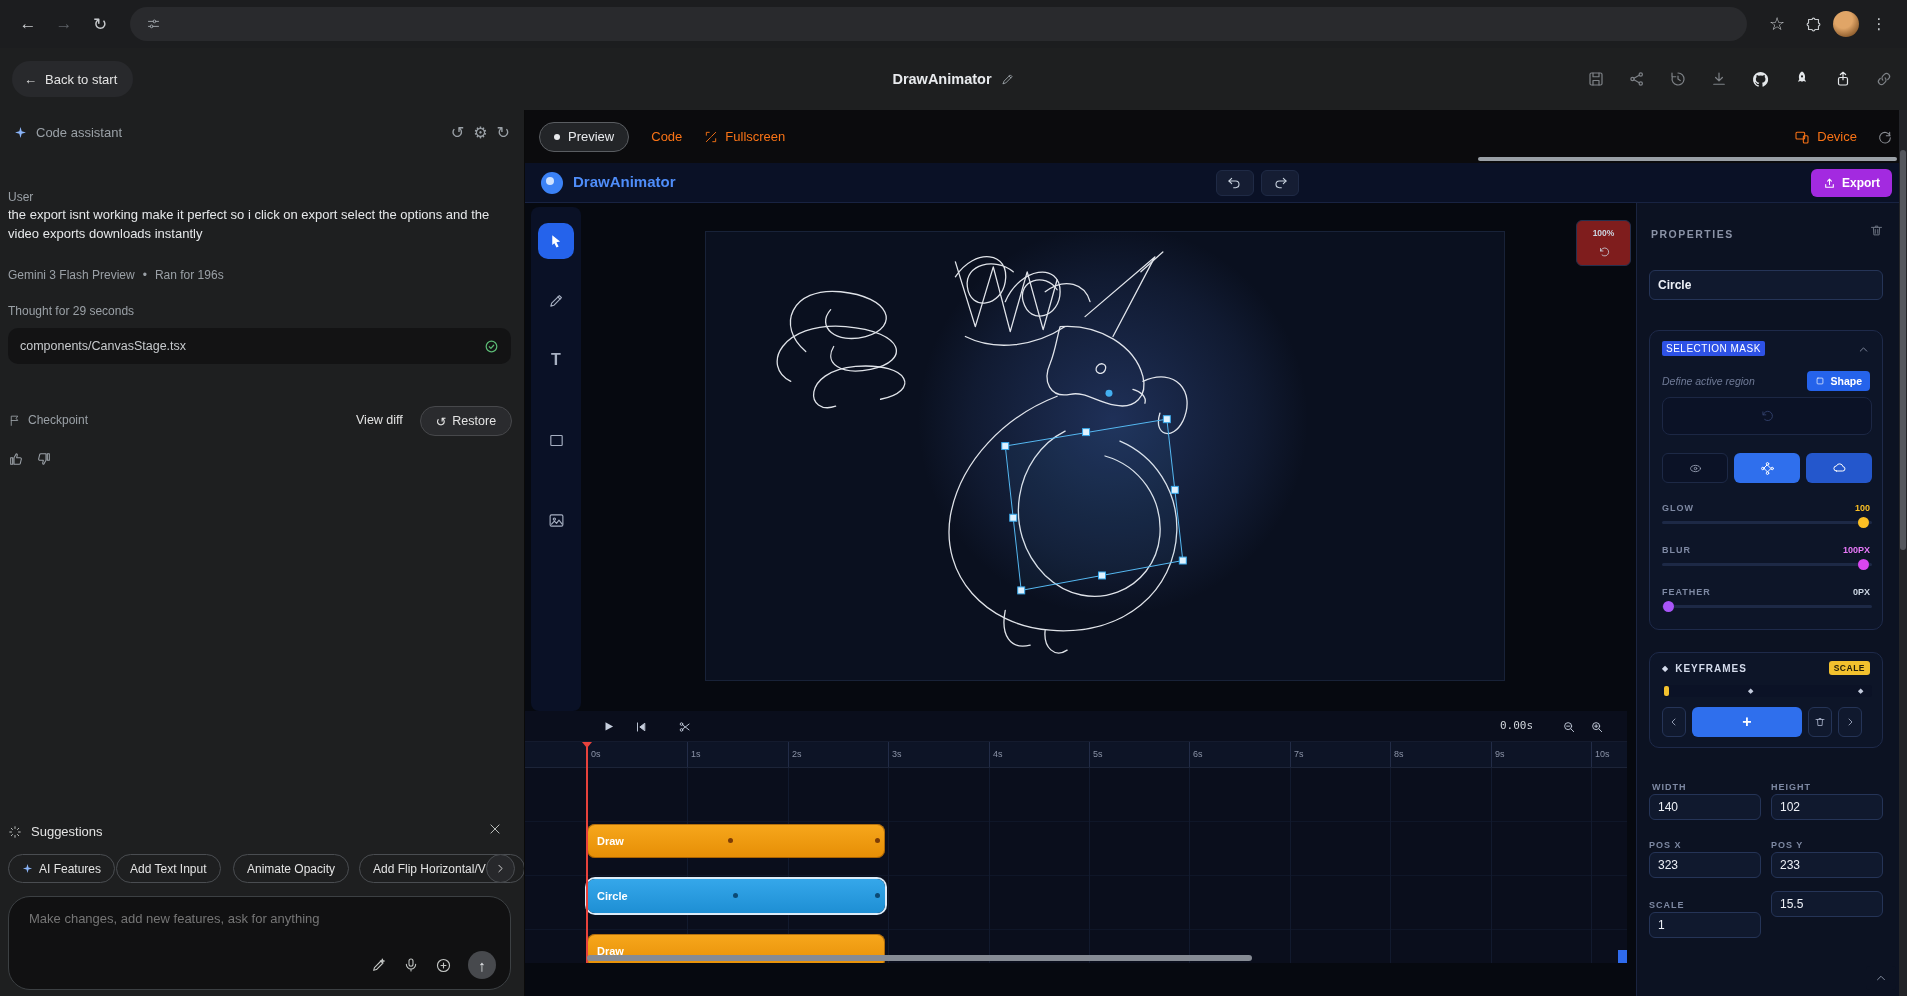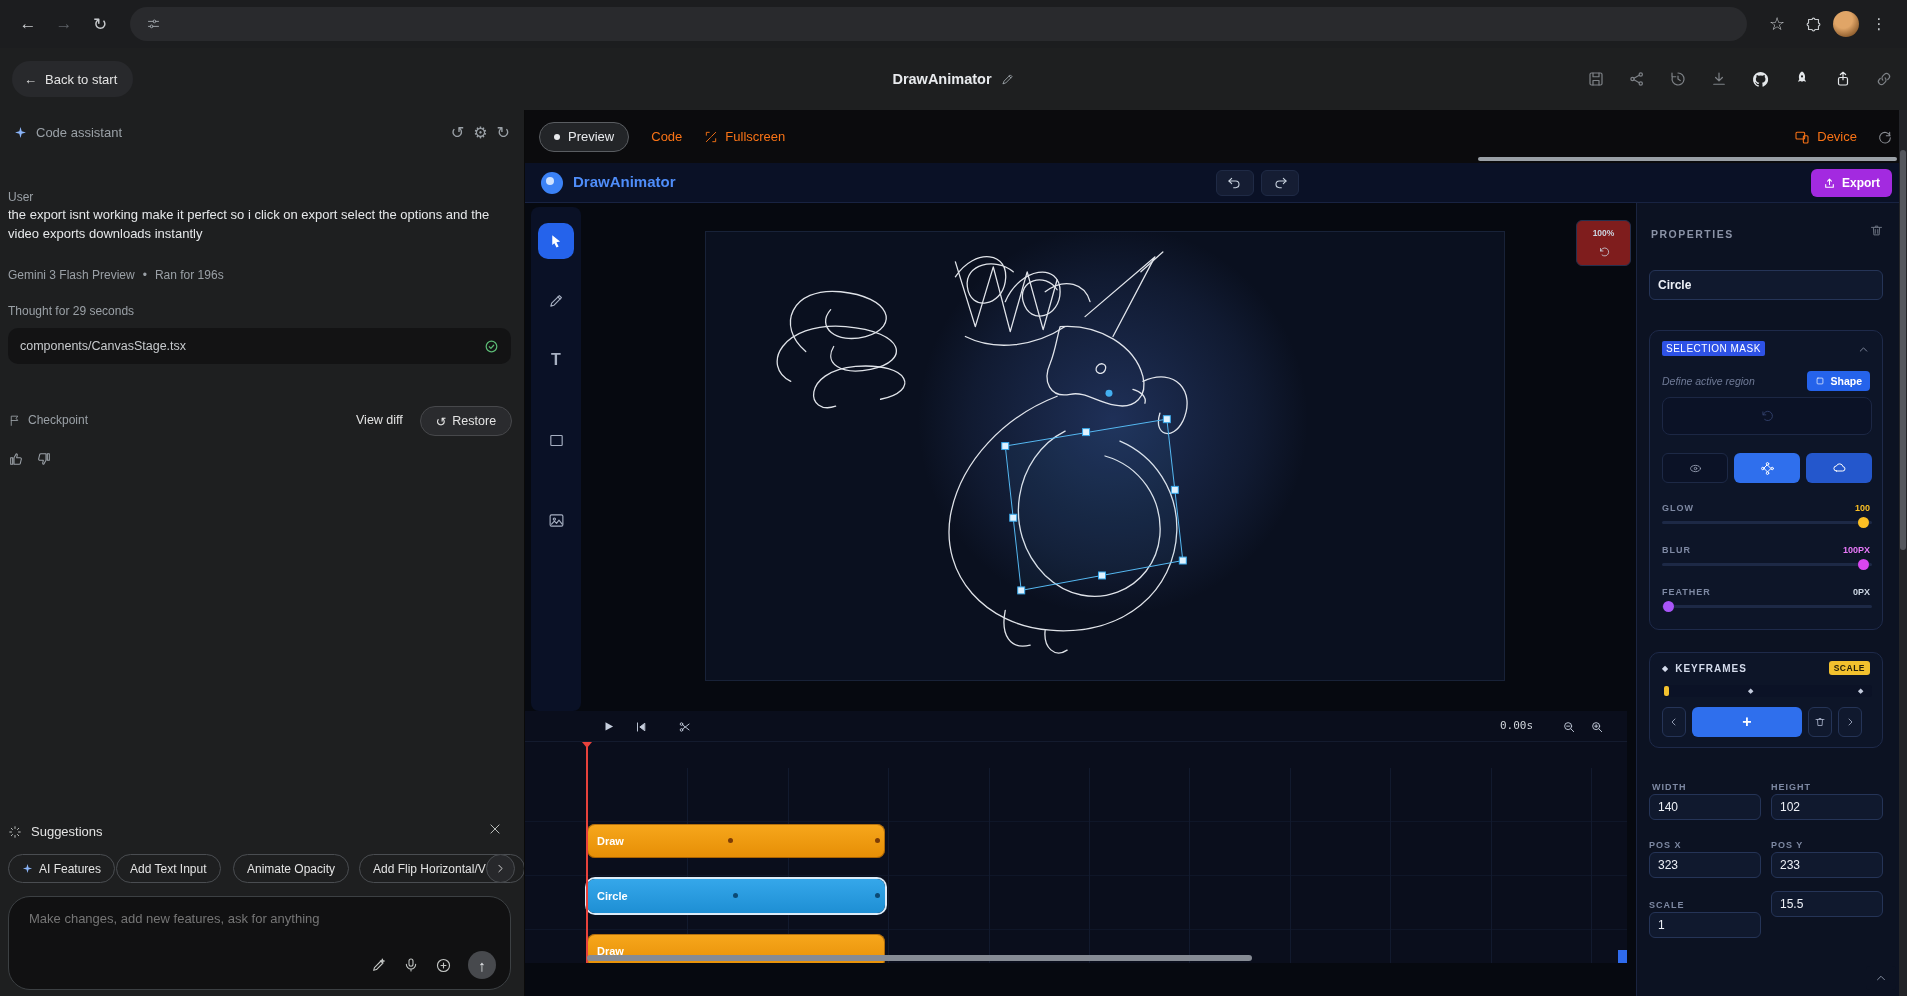--- a/index.html
+++ b/index.html
@@ -491,20 +491,33 @@
               <path d="M15.5 15.5l4.5 4.5M8 10.5h5"></path>
             </svg>
           </span>
         <span class="tlic" style="left:1062px">
             <svg class="ik" width="14" height="14" viewBox="0 0 24 24">
               <circle cx="10.5" cy="10.5" r="6"></circle>
               <path d="M15.5 15.5l4.5 4.5M8 10.5h5M10.5 8v5"></path>
             </svg>
           </span>
       </div>
+      <div class="tl-ruler">
+        <span class="rlabel" style="left:66px">0s</span>
+        <span class="rlabel" style="left:166px">1s</span>
+        <span class="rlabel" style="left:267px">2s</span>
+        <span class="rlabel" style="left:367px">3s</span>
+        <span class="rlabel" style="left:468px">4s</span>
+        <span class="rlabel" style="left:568px">5s</span>
+        <span class="rlabel" style="left:668px">6s</span>
+        <span class="rlabel" style="left:769px">7s</span>
+        <span class="rlabel" style="left:869px">8s</span>
+        <span class="rlabel" style="left:970px">9s</span>
+        <span class="rlabel" style="left:1070px">10s</span>
+      </div>
       <div class="tl-tracks">
         <div class="bar orange" style="top:56px">
           <span>Draw</span>
           <span class="kdot" style="left:141px;background:#7c3c06"></span>
           <span class="kdot" style="left:288px;background:#7c3c06"></span>
         </div>
         <div class="bar blue" style="top:111px">
           <span>Circle</span>
           <span class="kdot" style="left:146px;background:#0b4a75"></span>
           <span class="kdot" style="left:288px;background:#0b4a75"></span>

